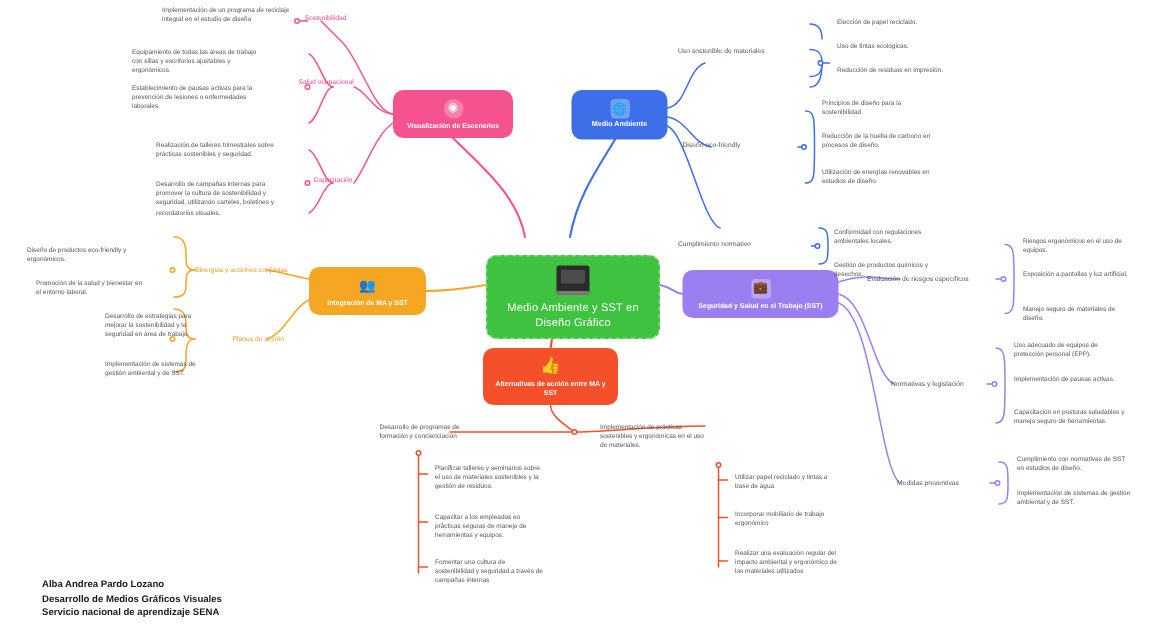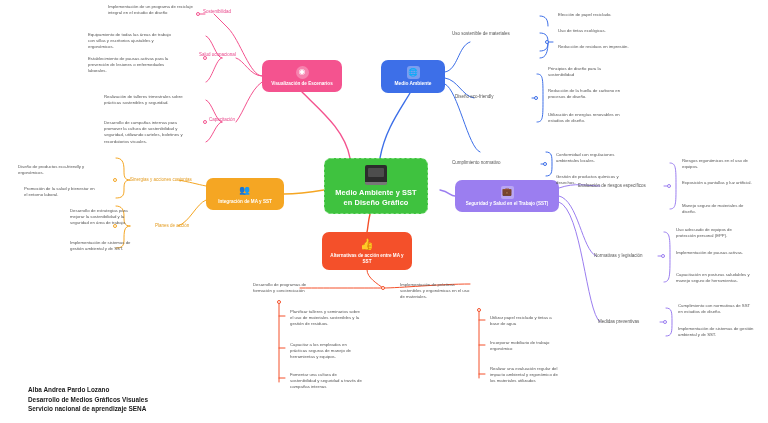--- a/index.html
+++ b/index.html
@@ -17,23 +17,23 @@
     display:flex;flex-direction:column;align-items:center;justify-content:center;
     color:#ffffff;text-align:center;line-height:1.25;
   }
   .node .ic{
     display:flex;align-items:center;justify-content:center;
     margin-bottom:3px;
   }
   .node .lbl{display:block;padding:0 5px;}
 
   .central{
-    left:324px;top:158px;width:104px;height:56px;
+    left:324px;top:170px;width:116px;height:56px;
     background:#3fc23f;border:1px dashed #7fe07f;
-    font-size:7.4px;font-weight:bold;letter-spacing:.1px;
+    font-size:7.4px;font-weight:normal;letter-spacing:.1px;
   }
   .central .ic{width:22px;height:17px;background:#2c2c2c;border-radius:2px;
     border-bottom:3px solid #777;position:relative;}
   .central .ic::after{content:"";position:absolute;left:3px;top:3px;right:3px;bottom:5px;
     background:#4d4d4d;border-radius:1px;}
 
   .n-pink{
     left:262px;top:60px;width:80px;height:32px;background:#f4538f;
     font-size:4.6px;font-weight:bold;
   }

